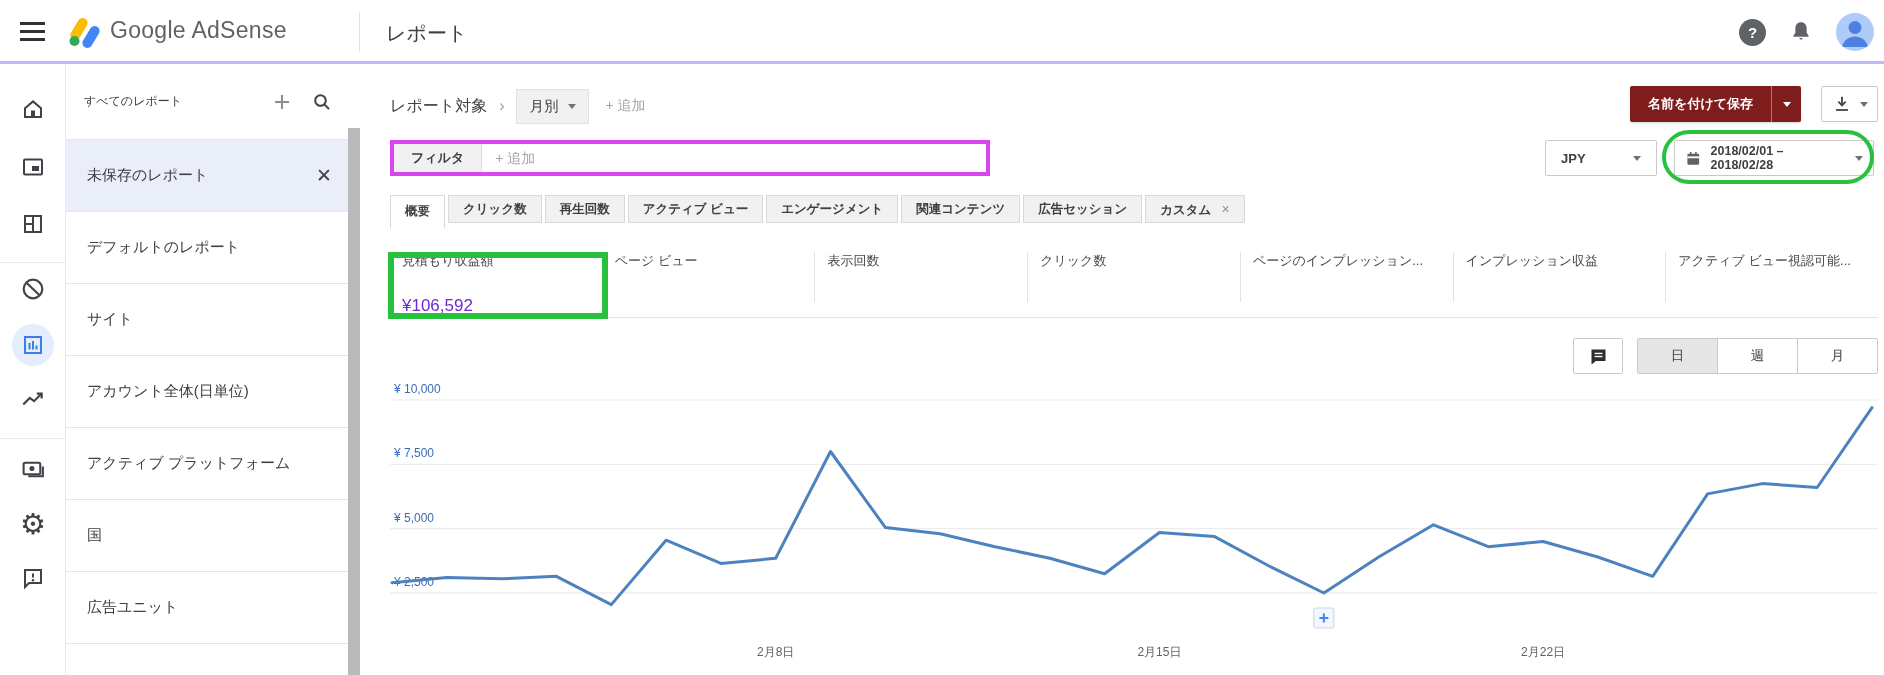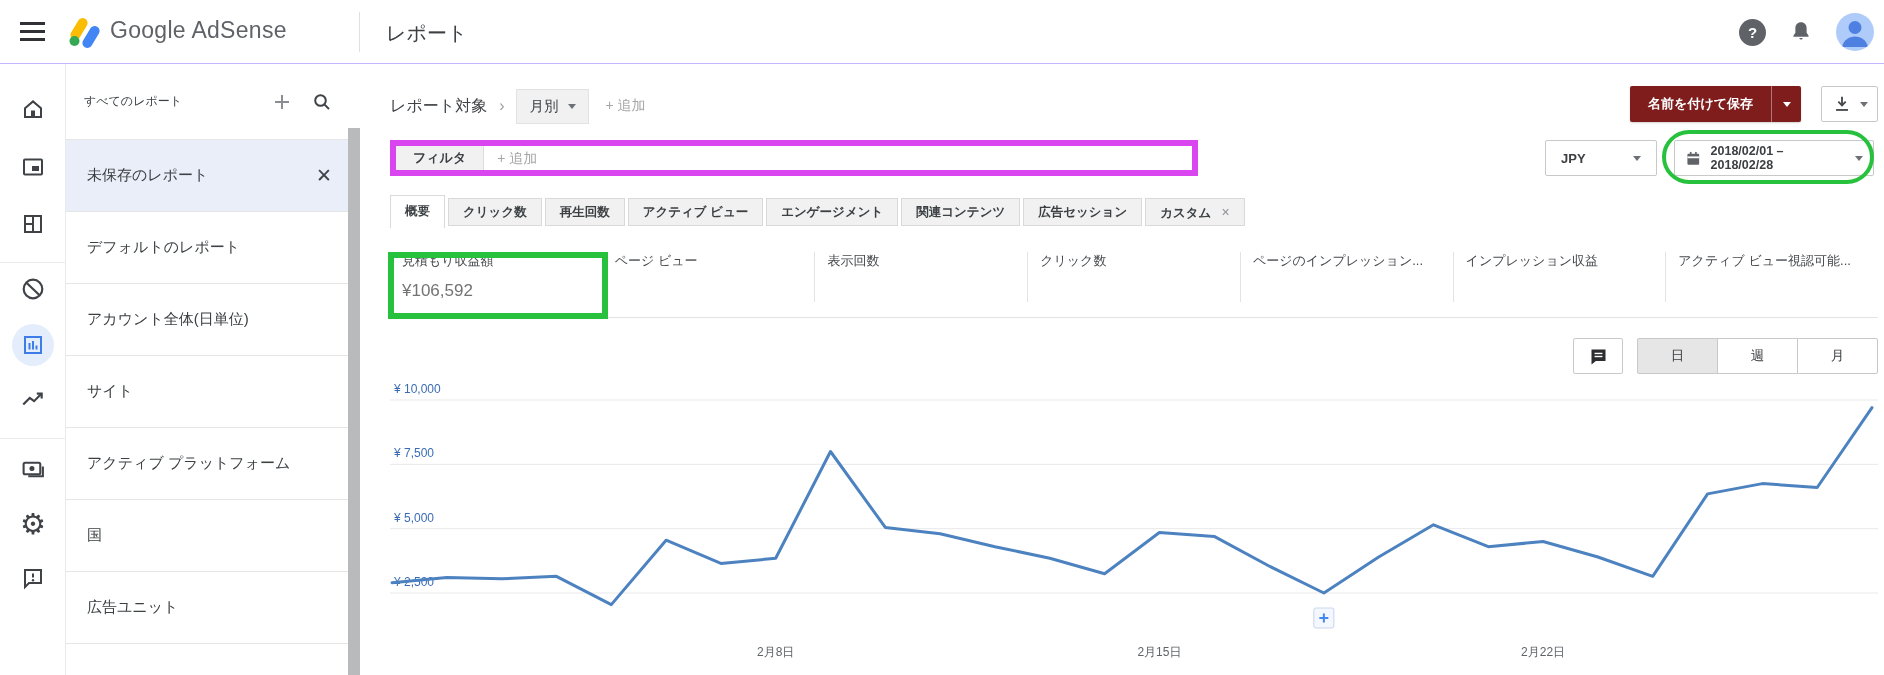--- a/index.html
+++ b/index.html
@@ -2,21 +2,21 @@
 <html><head>
 <meta charset="utf-8">
 <style>
   * { box-sizing: border-box; margin: 0; padding: 0; }
   html,body { width:1884px; height:675px; overflow:hidden; background:#fff;
     font-family:"Liberation Sans","DejaVu Sans",sans-serif; color:#3c4043; }
   .canvas { position:relative; width:1884px; height:675px; background:#fff; }
 
   
   .topbar { position:absolute; top:0; left:0; right:0; height:64px; background:#fff;
-    border-bottom:1px solid #c4b5fd; z-index:20; }
+    border-bottom:3px solid #c4b5fd; z-index:20; }
   .hamburger { position:absolute; left:20px; top:22px; width:25px; height:20px; cursor:pointer; }
   .hamburger i { display:block; width:25px; height:3px; background:#2f3134; margin-bottom:5px; }
   .logo { position:absolute; left:66px; top:14px; }
   .brand { position:absolute; left:110px; top:17px; font-size:23px; color:#5f6368; letter-spacing:.3px; }
   .hdr-vdiv { position:absolute; left:359px; top:12px; width:1px; height:40px; background:#e0e0e0; }
   .ptitle { position:absolute; left:386px; top:20px; font-size:20px; color:#3c4043; }
   .top-right { position:absolute; right:10px; top:0; height:64px; display:flex; align-items:center; gap:22px; }
   .help-btn { width:27px; height:27px; border-radius:50%; background:#5f6368; color:#fff;
     display:flex; align-items:center; justify-content:center; font-size:15px; font-weight:bold; cursor:pointer; }
   .bell { cursor:pointer; }
@@ -59,49 +59,49 @@
   .save-main { padding:0 18px; }
   .save-caret { width:30px; height:100%; border-left:1px solid rgba(255,255,255,.4);
     display:flex; align-items:center; justify-content:center; }
   .dl-btn { display:flex; align-items:center; height:36px; background:#fff; border:1px solid #c9c9c9;
     border-radius:2px; padding:0 9px; gap:7px; cursor:pointer; }
 
   .caret { width:0; height:0; border-left:4.5px solid transparent; border-right:4.5px solid transparent;
     border-top:5.5px solid #6d7176; }
   .caret.white { border-top-color:#fff; }
 
-  .filter-bar { position:absolute; left:30px; top:76px; width:808px; height:36px;
-    border:6px solid #d946ef; display:flex; background:#fff; }
+  .filter-bar { position:absolute; left:30px; top:76px; width:600px; height:36px;
+    border:4px solid #d946ef; display:flex; background:#fff; }
   .filter-label { background:#f1f1f1; border-right:1px solid #dcdcdc; display:flex; align-items:center;
     padding:0 17px; font-size:13px; font-weight:bold; color:#3c4043; }
   .filter-input { flex:1; border:0; outline:0; padding:0 13px; font-size:14px; color:#333;
     font-family:inherit; background:transparent; }
   .filter-input::placeholder { color:#a6a6a6; }
 
   .currency-btn { position:absolute; left:1185px; top:76px; width:112px; height:36px; background:#fff;
     border:1px solid #c9c9c9; border-radius:2px; display:flex; align-items:center;
     justify-content:space-between; padding:0 15px; font-size:13px; font-weight:bold; color:#3c4043; cursor:pointer; }
   .date-btn { position:absolute; left:1314px; top:76px; width:200px; height:36px; background:#fff;
     border:1px solid #c9c9c9; border-radius:2px; display:flex; align-items:center; gap:9px;
     padding:15px 10px; font-size:12.5px; font-weight:bold; color:#3c4043; cursor:pointer; }
   .anno-ellipse { position:absolute; left:1302px; top:66px; width:212px; height:54px;
     border:4px solid #28c13d; border-radius:27px; z-index:6; pointer-events:none; }
 
-  .tabs { position:absolute; left:30px; top:131px; height:33px; display:flex; align-items:center; }
+  .tabs { position:absolute; left:30px; top:131px; height:33px; display:flex; align-items:flex-start; }
   .tab { background:#f1f1f1; border:1px solid #d9d9d9; padding:0 14px; height:28px; line-height:26px;
     font-size:12.5px; font-weight:bold; color:#3c4043; margin-right:3px; cursor:pointer; white-space:nowrap; }
   .tab.active { background:#fff; height:33px; line-height:31px; border-bottom:none; }
   .tab .x { margin-left:10px; color:#8e9297; font-weight:normal; font-size:14px; }
 
   .metrics { position:absolute; left:30px; top:164px; right:6px; height:90px;
     border-bottom:1px solid #e3e3e3; display:flex; }
   .metric { flex:1; margin-top:24px; height:50px; padding-left:12px; border-left:1px solid #e3e3e3; cursor:pointer; }
   .metric:first-child { border-left:none; }
   .m-label { font-size:13px; color:#46494d; white-space:nowrap; overflow:hidden; }
-  .m-value { font-size:17px; color:#737373; margin-top:11px; }
+  .m-value { font-size:17px; color:#6d28d9; margin-top:26px; }
   .anno-box { position:absolute; left:28px; top:188px; width:220px; height:67px;
     border:6px solid #28c13d; z-index:6; pointer-events:none; }
 
   .chart-controls { position:absolute; right:6px; top:274px; display:flex; gap:14px; }
   .comment-btn { width:50px; height:36px; background:#fff; border:1px solid #c9c9c9; border-radius:2px;
     display:flex; align-items:center; justify-content:center; cursor:pointer; }
   .pgroup { display:flex; }
   .pbtn { width:81px; height:36px; background:#fff; border:1px solid #c9c9c9; margin-left:-1px;
     display:flex; align-items:center; justify-content:center; font-size:13.5px; color:#3c4043; cursor:pointer; }
   .pbtn:first-child { margin-left:0; border-radius:2px 0 0 2px; }
@@ -226,24 +226,24 @@
       </span>
     </div>
     <div class="sb-item selected">
       <span class="lbl">未保存のレポート</span>
       <span class="sb-close">✕</span>
     </div>
     <div class="sb-item">
       <span class="lbl">デフォルトのレポート</span>
     </div>
     <div class="sb-item">
+      <span class="lbl">サイト</span>
+    </div>
+    <div class="sb-item">
       <span class="lbl">アカウント全体(日単位)</span>
-    </div>
-    <div class="sb-item">
-      <span class="lbl">サイト</span>
     </div>
     <div class="sb-item">
       <span class="lbl">アクティブ プラットフォーム</span>
     </div>
     <div class="sb-item">
       <span class="lbl">国</span>
     </div>
     <div class="sb-item">
       <span class="lbl">広告ユニット</span>
     </div>

